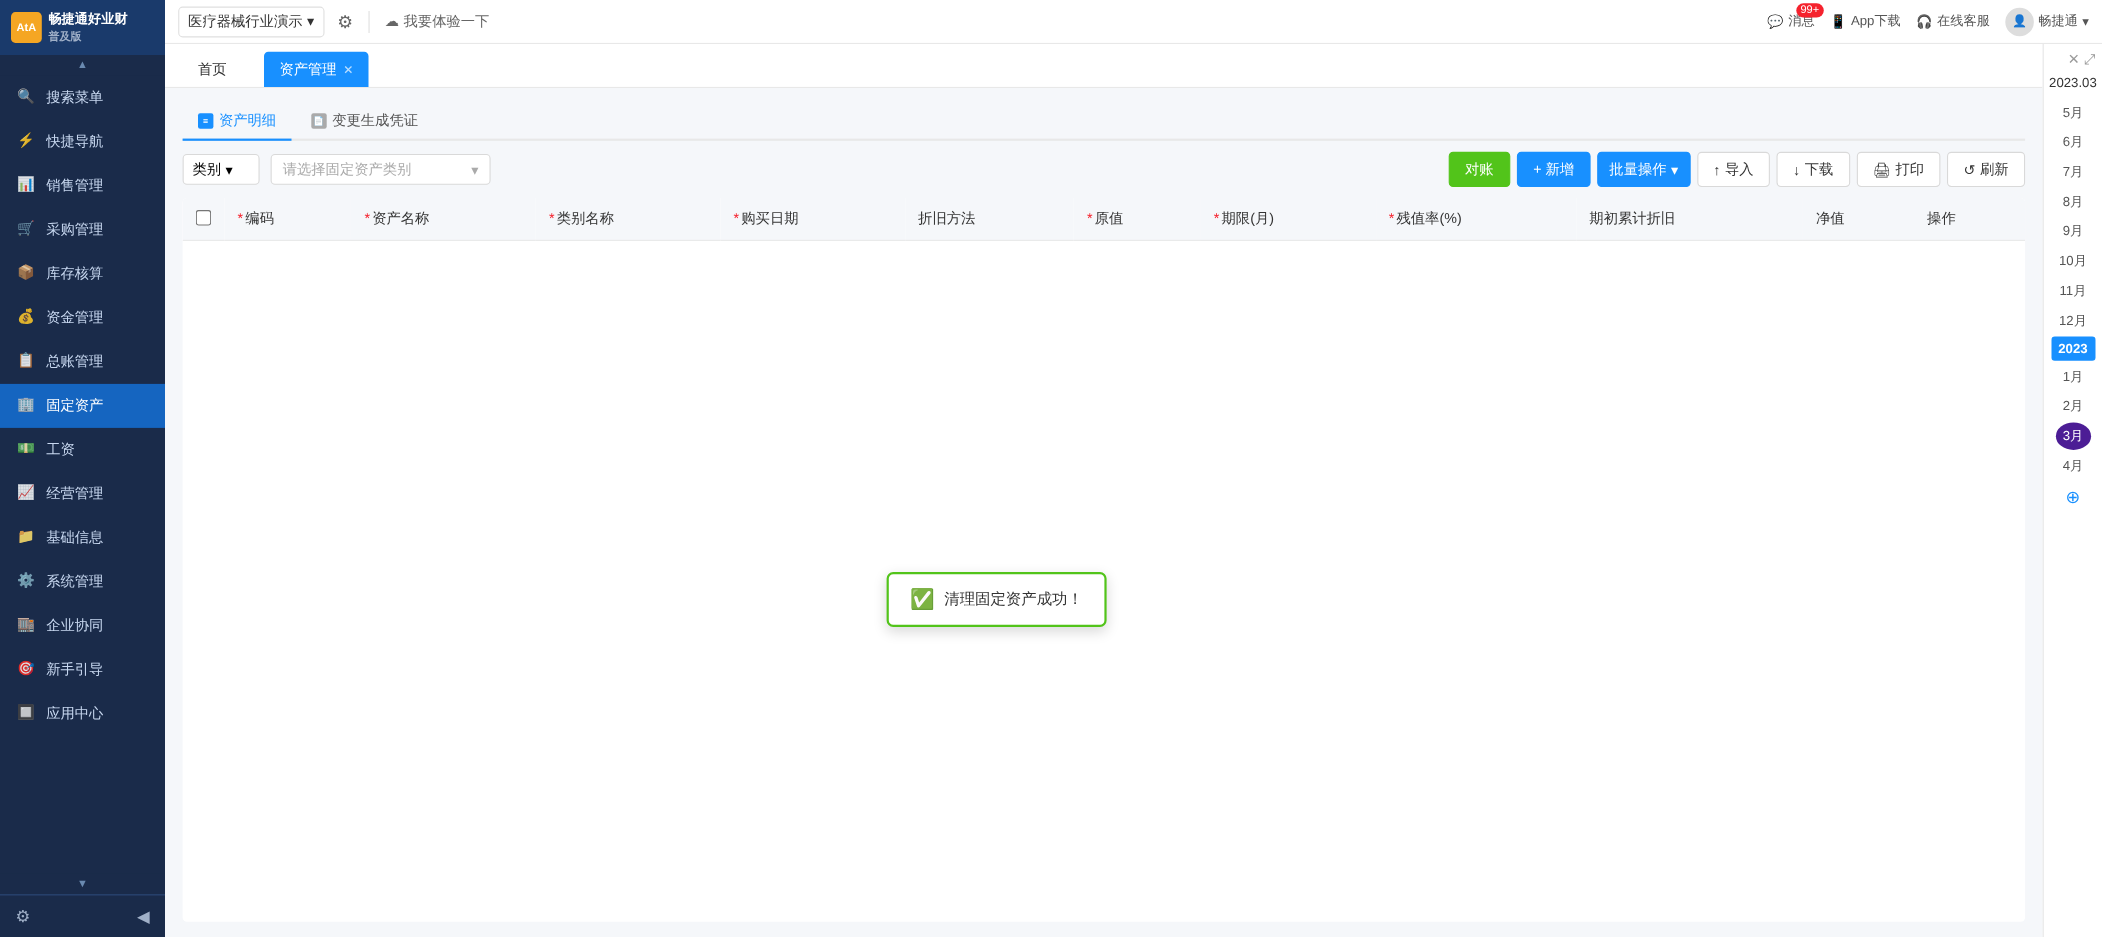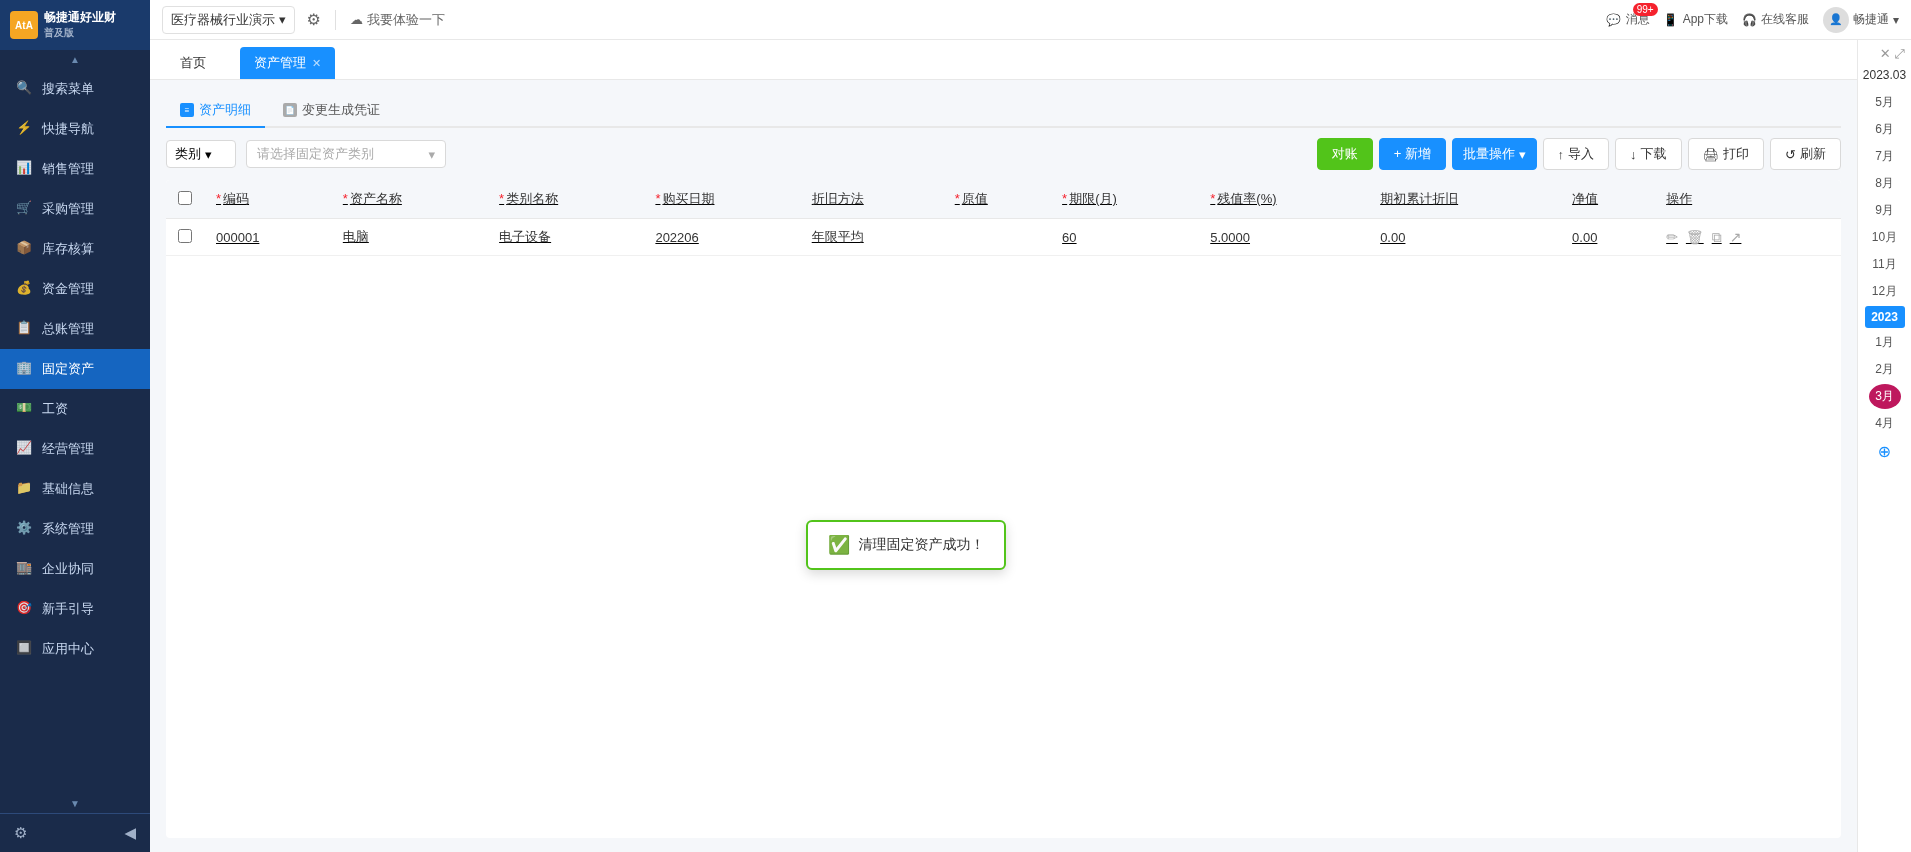--- a/index.html
+++ b/index.html
@@ -301,21 +301,20 @@
     .table-wrap {
       background: #fff;
       border-radius: 4px;
       overflow-x: auto;
       flex: 1;
     }
     table {
       width: 100%;
       border-collapse: collapse;
       font-size: 13px;
-      text-decoration: underline;
     }
     thead tr {
       background: #f5f7fa;
       border-bottom: 1px solid #e8e8e8;
     }
     thead th {
       padding: 10px 12px;
       text-align: left;
       color: #333;
       font-weight: 500;
@@ -410,21 +409,21 @@
       color: #555;
       cursor: pointer;
       border-radius: 3px;
     }
     .cal-item.current-year {
       background: #1890ff;
       color: #fff;
       font-weight: bold;
     }
     .cal-item.active-month {
-      background: #be185d;
+      background: #4c1d95;
       color: #fff;
       border-radius: 50%;
       width: 32px;
     }
 
     
     .inner-content::-webkit-scrollbar { width: 6px; height: 6px; }
     .inner-content::-webkit-scrollbar-thumb { background: #ccc; border-radius: 3px; }
 
     
@@ -638,43 +637,20 @@
                 <th><span>折旧方法</span></th>
                 <th><span class="required">*</span><span>原值</span></th>
                 <th><span class="required">*</span><span>期限(月)</span></th>
                 <th><span class="required">*</span><span>残值率(%)</span></th>
                 <th><span>期初累计折旧</span></th>
                 <th><span>净值</span></th>
                 <th><span>操作</span></th>
               </tr>
             </thead>
             <tbody>
-              <tr class="">
-                <td class="checkbox-cell">
-                  <input type="checkbox" class="row-checkbox" style="">
-                </td>
-                <td>000001</td>
-                <td>电脑</td>
-                <td>电子设备</td>
-                <td>202206</td>
-                <td>年限平均</td>
-                <td></td>
-                <td>60</td>
-                <td>5.0000</td>
-                <td>0.00</td>
-                <td>0.00</td>
-                <td>
-                  <div class="row-actions">
-                    <span class="row-action">✏</span>
-                    <span class="row-action">🗑</span>
-                    <span class="row-action">⧉</span>
-                    <span class="row-action">↗</span>
-                  </div>
-                </td>
-              </tr>
             </tbody>
           </table>
 
           <div class="toast">
             <span class="toast-icon">✅</span>
             <span>清理固定资产成功！</span>
           </div>
         </div>
 
       </div>

